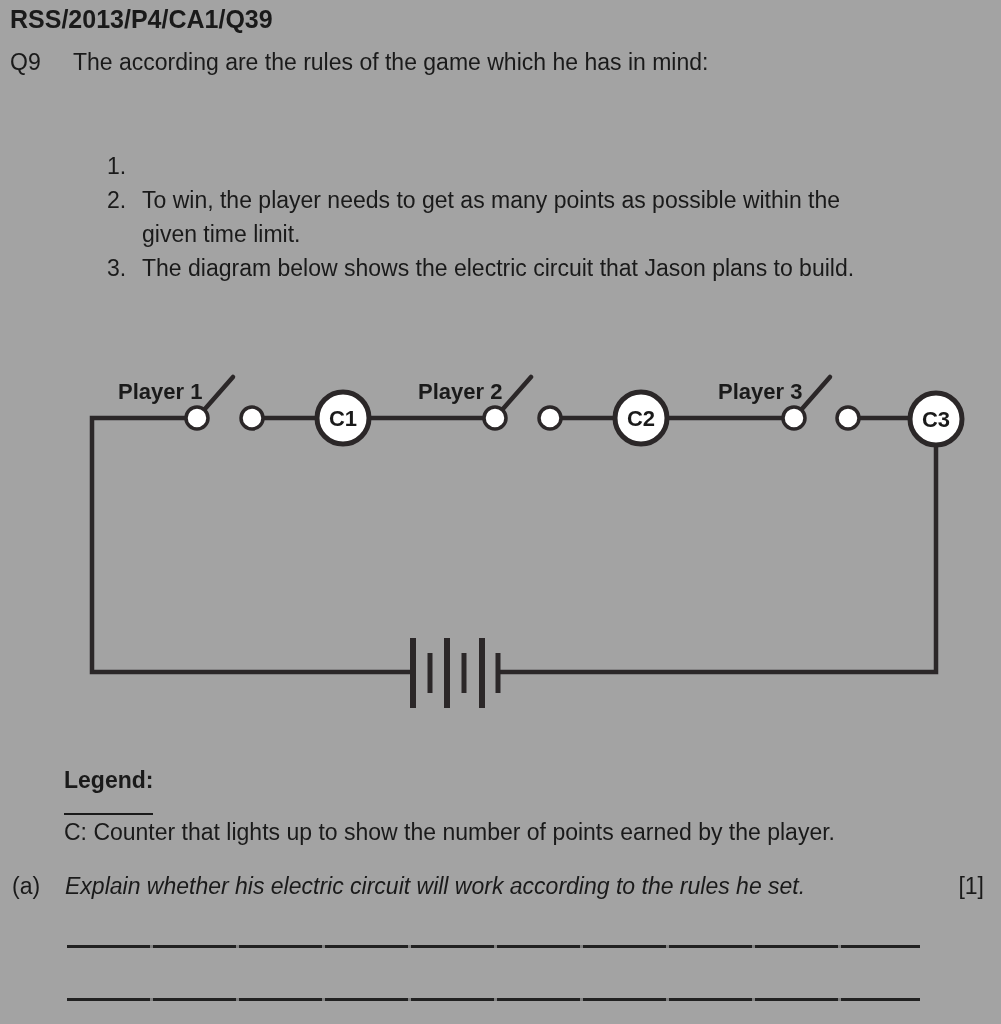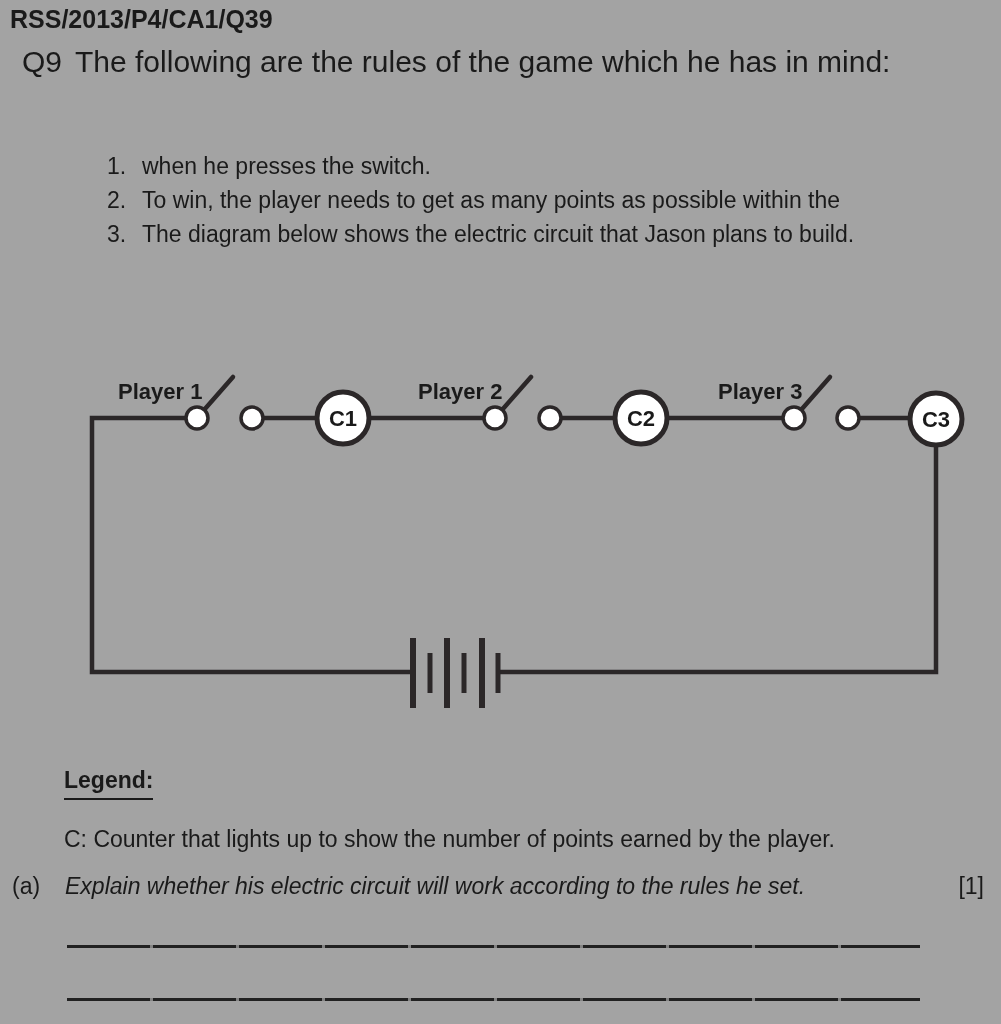--- a/index.html
+++ b/index.html
@@ -9,44 +9,44 @@
     background:#a3a3a3;
     font-family:"Liberation Sans", sans-serif;
     color:#1a1a1a;
     overflow:hidden;
   }
   .hdr{
     position:absolute;left:10px;top:5px;
     font-size:25px;font-weight:700;letter-spacing:0px;
   }
   .qrow{
-    position:absolute;left:22px;top:45px;
+    position:absolute;left:10px;top:45px;
     display:flex;align-items:flex-start;
-    font-size:30px;line-height:34px;
+    font-size:23px;line-height:34px;gap:10px;
   }
   .qnum{width:53px;flex:0 0 53px;}
   .rules{
     position:absolute;left:107px;top:149px;
     font-size:23px;line-height:34px;
   }
   .rule{display:flex;align-items:flex-start;}
   .rule .num{width:35px;flex:0 0 35px;}
   .circuit-svg{
     position:absolute;left:0;top:0;width:1001px;height:1024px;
   }
   .legend{
     position:absolute;left:64px;top:763px;
     font-size:23px;line-height:34px;
   }
   .legend .ltitle{
     display:inline-block;font-weight:700;
     border-bottom:2.5px solid #1a1a1a;
-    padding-bottom:1px;
+    padding-bottom:16px;
   }
-  .legend .ltext{margin-top:22px;}
+  .legend .ltext{margin-top:0;}
   .parta{
     position:absolute;left:12px;top:870px;width:972px;
     display:flex;align-items:flex-start;
     font-size:23px;line-height:32px;
   }
   .parta .plabel{width:53px;flex:0 0 53px;}
   .parta .ptext{flex:1 1 auto;font-style:italic;}
   .parta .pmarks{flex:0 0 auto;margin-left:12px;}
   .answer-line{
     position:absolute;left:67px;width:853px;height:3px;
@@ -59,35 +59,35 @@
 </head>
 <body>
 
 <div class="page">
 
   <div class="hdr">RSS/2013/P4/CA1/Q39</div>
 
   <div class="qrow">
     <div class="qnum">Q9</div>
     <div>
-      <div>The following are the rules of the game which he has in mind:</div>
+      <div>The according are the rules of the game which he has in mind:</div>
     </div>
   </div>
 
   <div class="rules">
     <div class="rule">
       <div class="num">1.</div>
       <div>
-        <div>when he presses the switch.</div>
       </div>
     </div>
     <div class="rule">
       <div class="num">2.</div>
       <div>
         <div>To win, the player needs to get as many points as possible within the</div>
+        <div>given time limit.</div>
       </div>
     </div>
     <div class="rule">
       <div class="num">3.</div>
       <div>
         <div>The diagram below shows the electric circuit that Jason plans to build.</div>
       </div>
     </div>
   </div>
 

